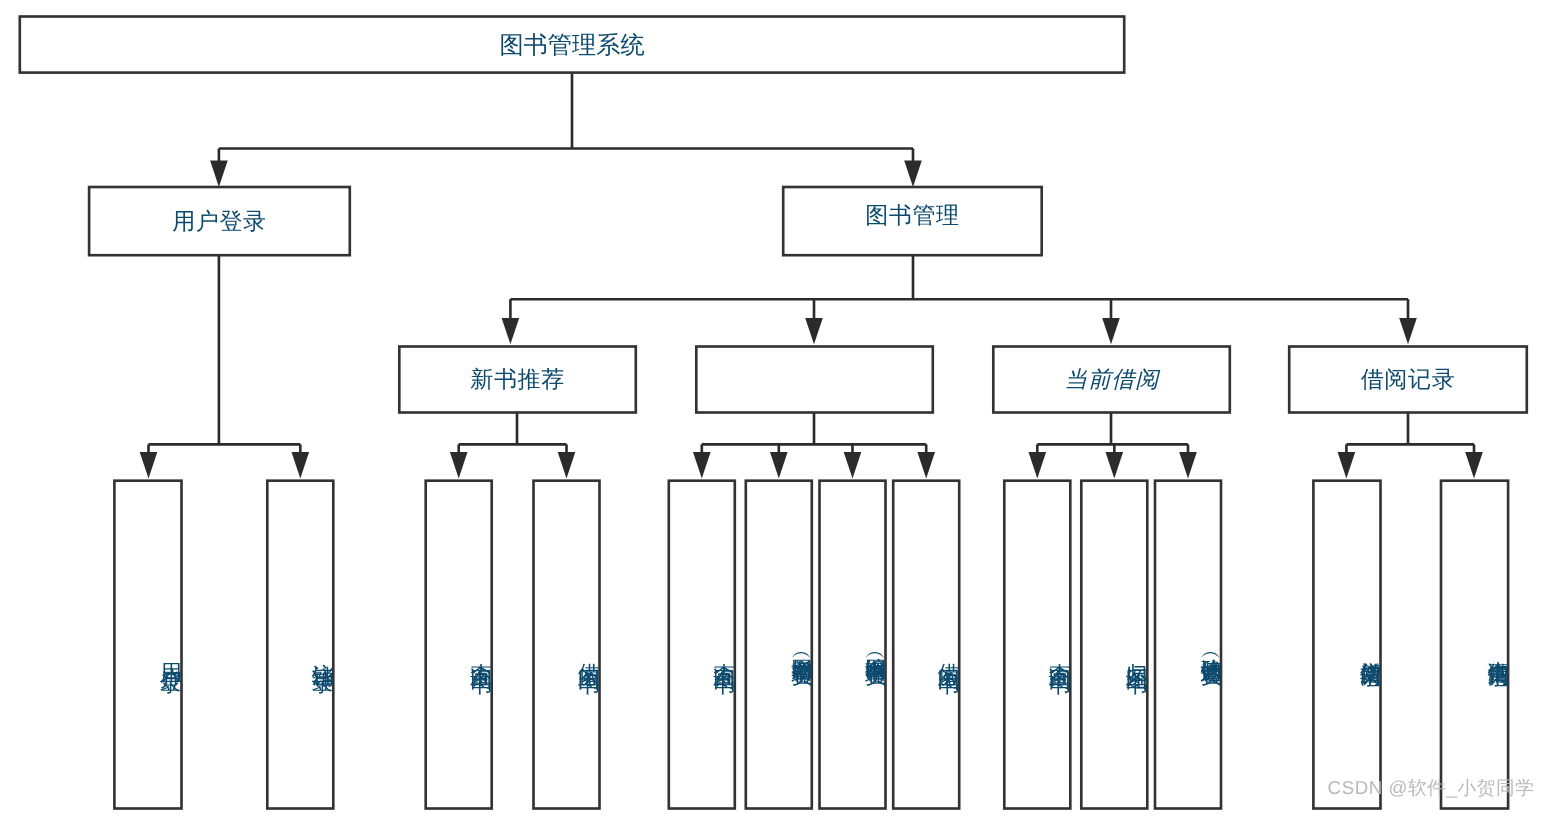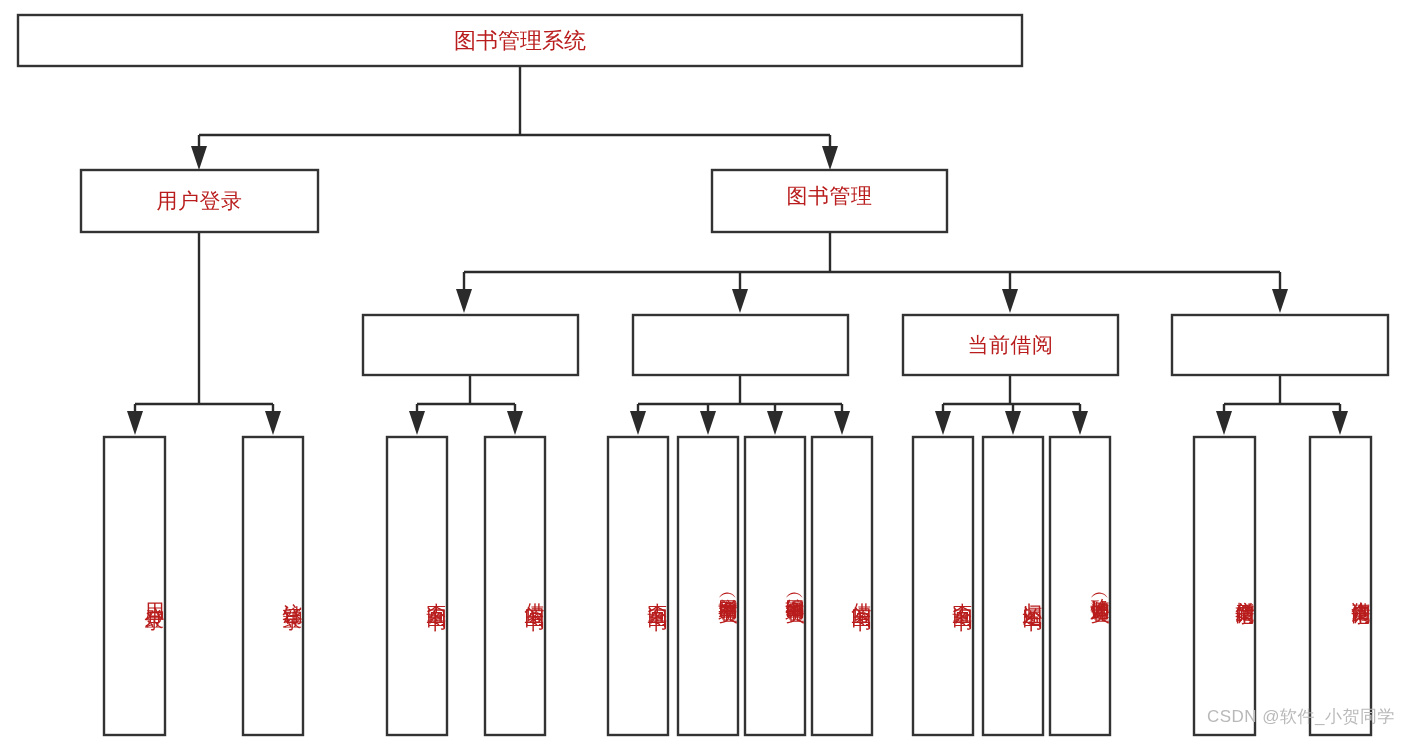--- a/index.html
+++ b/index.html
@@ -36,21 +36,21 @@
     fill: none;
     stroke-linecap: butt;
   }
   .arrow-head {
     fill: #2b2b2b;
     stroke: none;
   }
   
   .node-label {
     position: absolute;
-    color: #b91c1c;
+    color: #0c4a6e;
     font-family: "Liberation Sans", "DejaVu Sans", sans-serif;
     white-space: pre;
     display: flex;
     align-items: center;
     justify-content: center;
     pointer-events: none;
   }
   .label-h {
     font-size: 21px;
     letter-spacing: 0.5px;
@@ -191,21 +191,23 @@
     <rect class="node-rect" x="1050" y="437" width="60" height="298"></rect>
     <rect class="node-rect" x="1194" y="437" width="61" height="298"></rect>
     <rect class="node-rect" x="1310" y="437" width="61" height="298"></rect>
   </svg>
 
   <div class="node-label label-root" style="left:18px; top:15px; width:1004px; height:51px;">图书管理系统</div>
 
   <div class="node-label label-h" style="left:81px; top:170px; width:237px; height:62px;">用户登录</div>
   <div class="node-label label-h" style="left:712px; top:170px; width:235px; height:52px;">图书管理</div>
 
-  <div class="node-label label-h" style="left:903px; top:315px; width:215px; height:60px;">当前借阅</div>
+  <div class="node-label label-h" style="left:363px; top:315px; width:215px; height:60px;">新书推荐</div>
+  <div class="node-label label-h" style="left:903px; top:315px; width:215px; height:60px;font-style:italic;">当前借阅</div>
+  <div class="node-label label-h" style="left:1172px; top:315px; width:216px; height:60px;">借阅记录</div>
 
   <div class="node-label label-v" style="left:104px; top:500px; width:61px; height:180px;">用户登录</div>
   <div class="node-label label-v" style="left:243px; top:500px; width:60px; height:180px;">注销登录</div>
   <div class="node-label label-v" style="left:387px; top:500px; width:60px; height:180px;">查询图书</div>
   <div class="node-label label-v" style="left:485px; top:500px; width:60px; height:180px;">借阅图书</div>
   <div class="node-label label-v" style="left:608px; top:500px; width:60px; height:180px;">查询图书</div>
   <div class="node-label label-v label-v-long" style="left:678px; top:443px; width:60px; height:286px;">新增图书（管理员）</div>
   <div class="node-label label-v label-v-long" style="left:745px; top:443px; width:60px; height:286px;">编辑图书（管理员）</div>
   <div class="node-label label-v" style="left:812px; top:500px; width:60px; height:180px;">借阅图书</div>
   <div class="node-label label-v" style="left:913px; top:500px; width:60px; height:180px;">查询图书</div>

